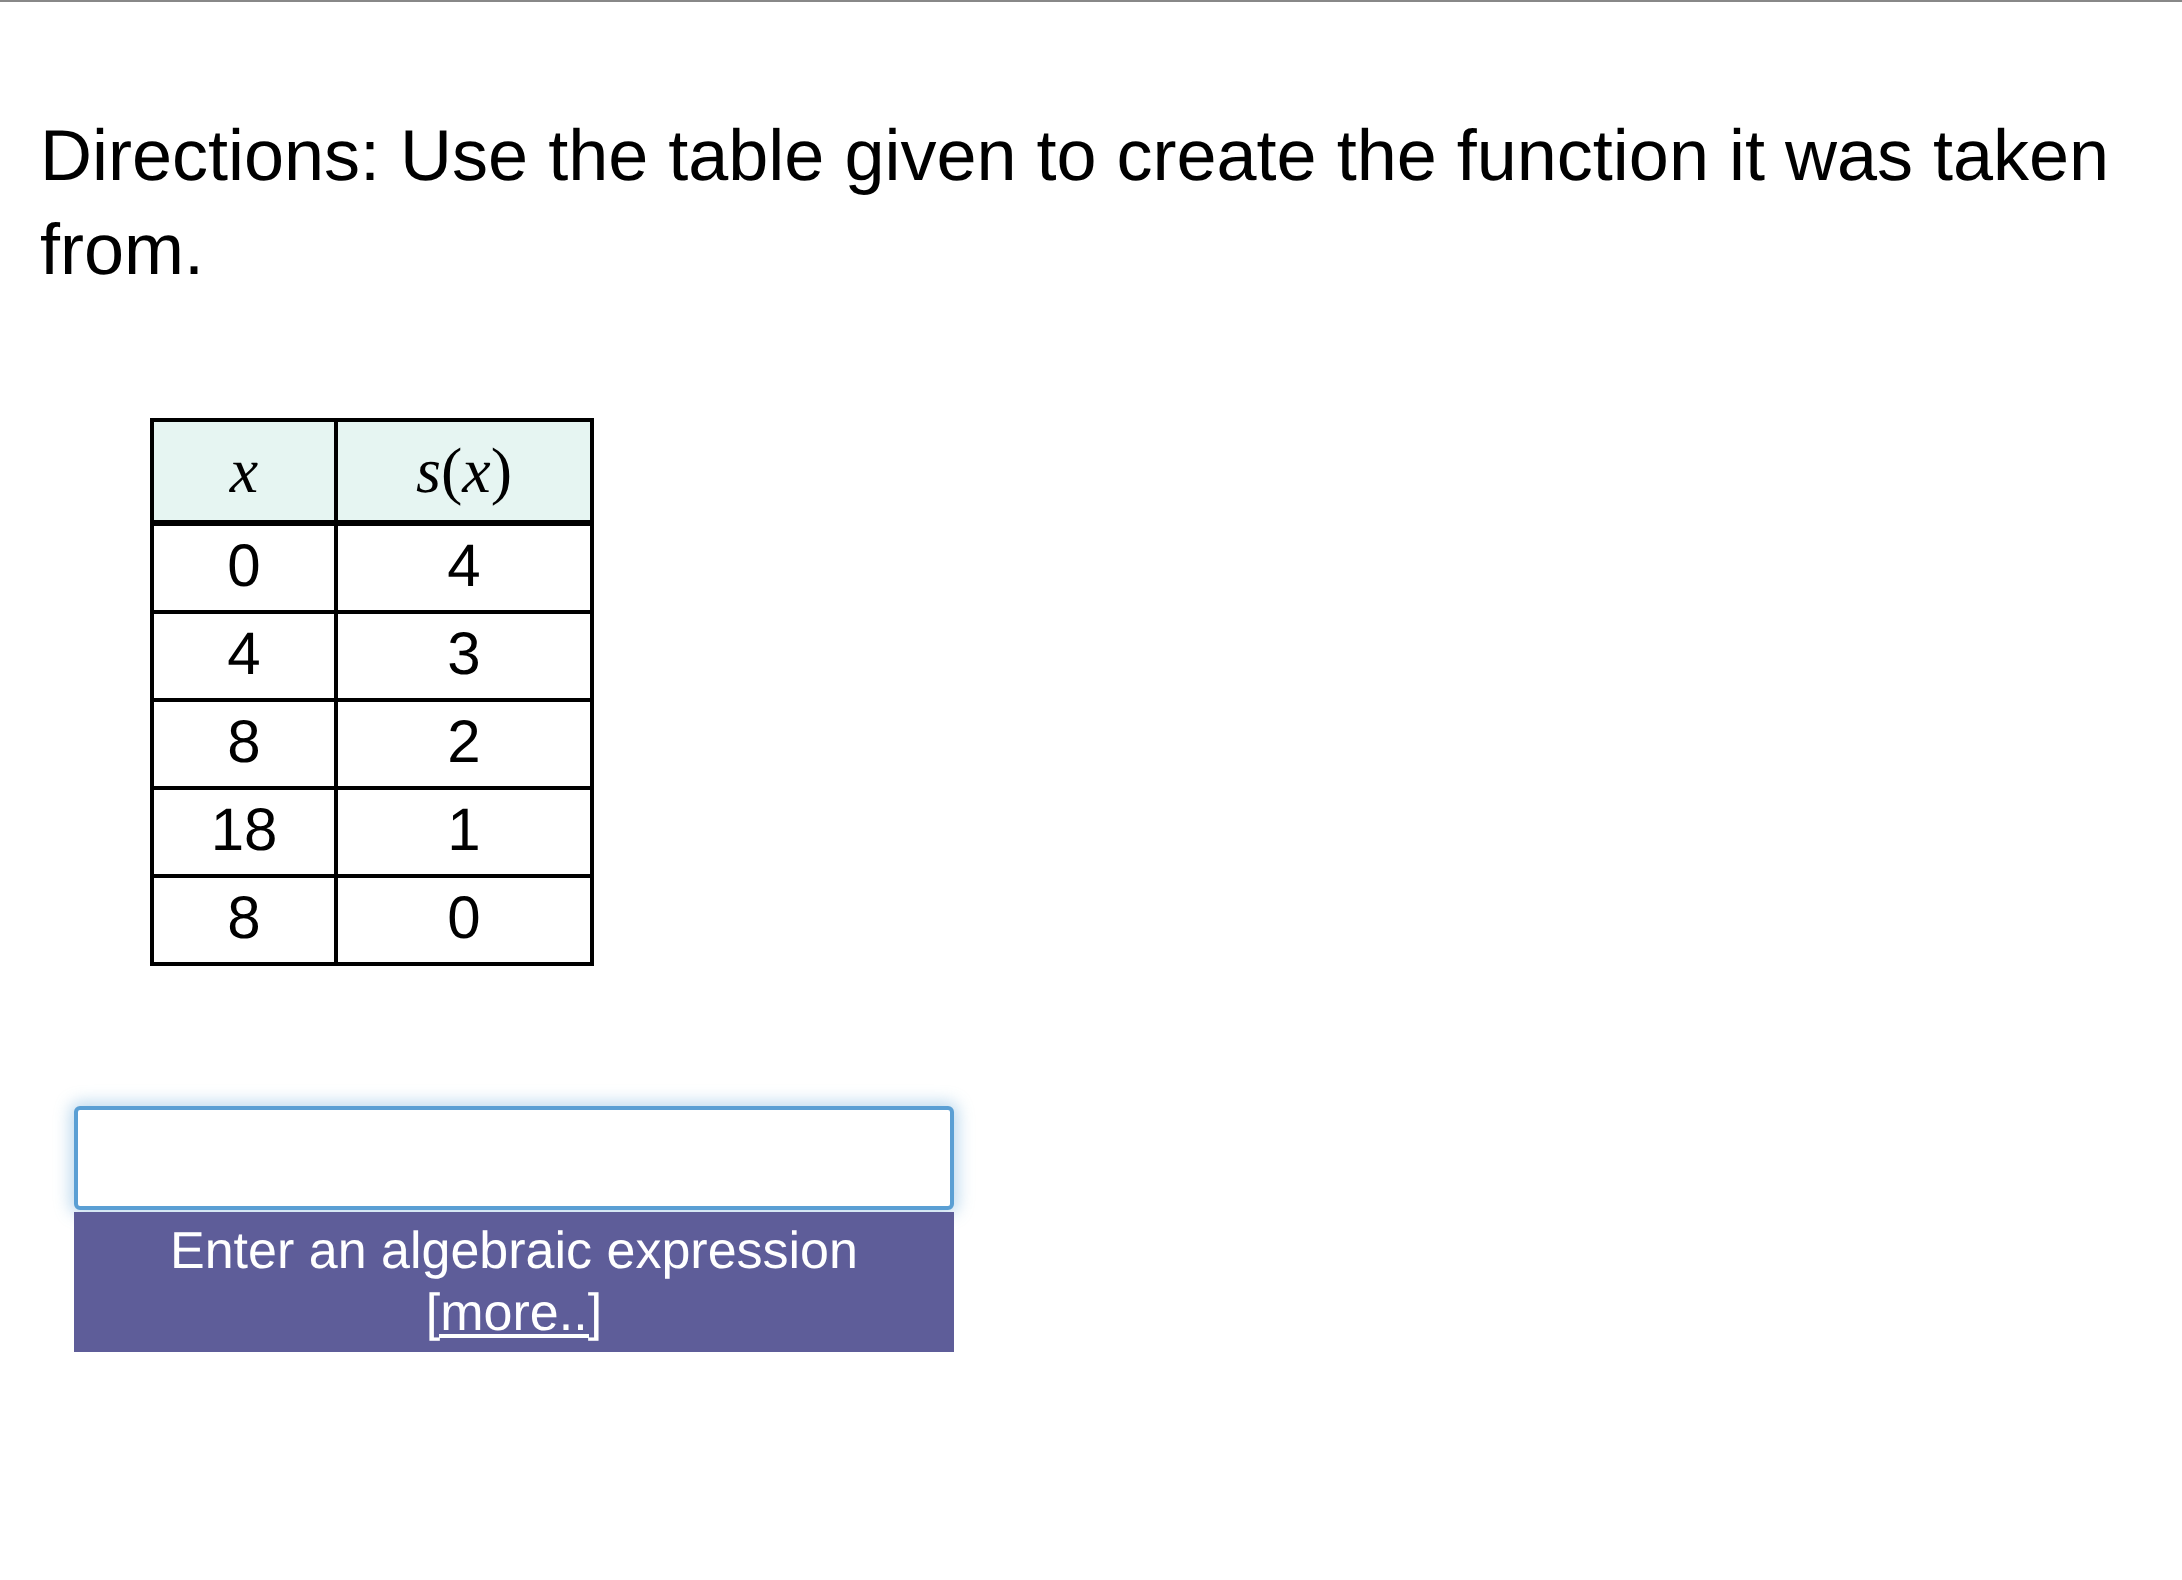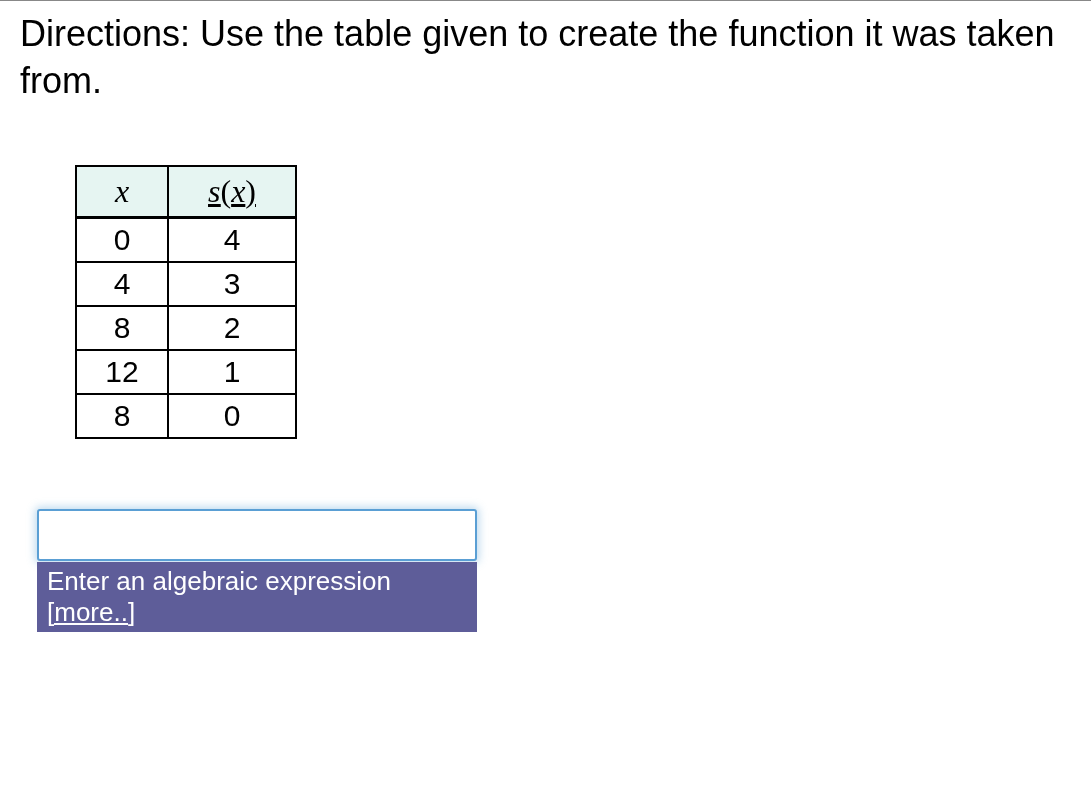--- a/index.html
+++ b/index.html
@@ -18,20 +18,21 @@
     .top-border {
       border-top: 1px solid #888;
       width: 100%;
     }
     .directions {
       font-size: 36px;
       line-height: 1.3;
       padding: 10px 20px 20px 20px;
       color: #000;
       font-weight: 400;
+      margin-top: 44px;
     }
     .content-area {
       padding-left: 75px;
       padding-top: 40px;
     }
     .data-table {
       border-collapse: collapse;
       border: 2.5px solid #000;
     }
     .data-table th {
@@ -47,21 +48,20 @@
       font-style: italic;
       font-weight: normal;
       background: #e6f5f2;
       min-width: 92px;
     }
     .data-table th.col-x {
       width: 92px;
     }
     .data-table th.col-sx {
       width: 128px;
-      text-decoration: underline;
     }
     .data-table td {
       border: 2px solid #000;
       padding: 4px 0;
       text-align: center;
       font-size: 30px;
       font-family: 'Segoe UI', Arial, sans-serif;
       font-weight: 400;
     }
     .data-table td.col-x {
@@ -105,20 +105,21 @@
     }
     .input-hint {
       background: #5e5d99;
       color: #ffffff;
       font-size: 26px;
       padding: 4px 10px;
       font-family: 'Segoe UI', 'Comic Sans MS', cursive, sans-serif;
       font-weight: 400;
       width: 440px;
       margin-top: 1px;
+      text-align: center;
     }
     .hint-link {
       text-decoration: underline;
       cursor: pointer;
     }
   </style>
 </head>
 <body>
 
 <div class="top-border"></div>
@@ -143,21 +144,21 @@
       </tr>
       <tr>
         <td class="col-x">4</td>
         <td class="col-sx">3</td>
       </tr>
       <tr>
         <td class="col-x">8</td>
         <td class="col-sx">2</td>
       </tr>
       <tr>
-        <td class="col-x">12</td>
+        <td class="col-x">18</td>
         <td class="col-sx">1</td>
       </tr>
       <tr>
         <td class="col-x">8</td>
         <td class="col-sx">0</td>
       </tr>
     </tbody>
   </table>
 
   <div class="answer-area">

